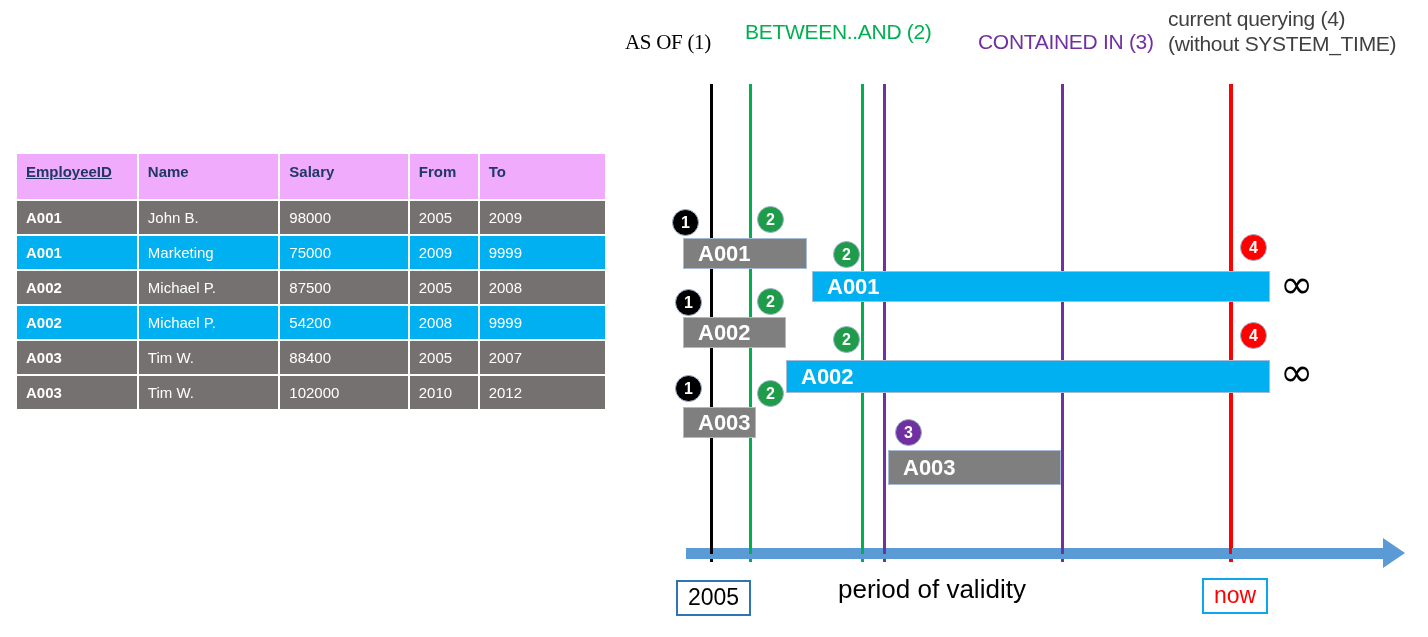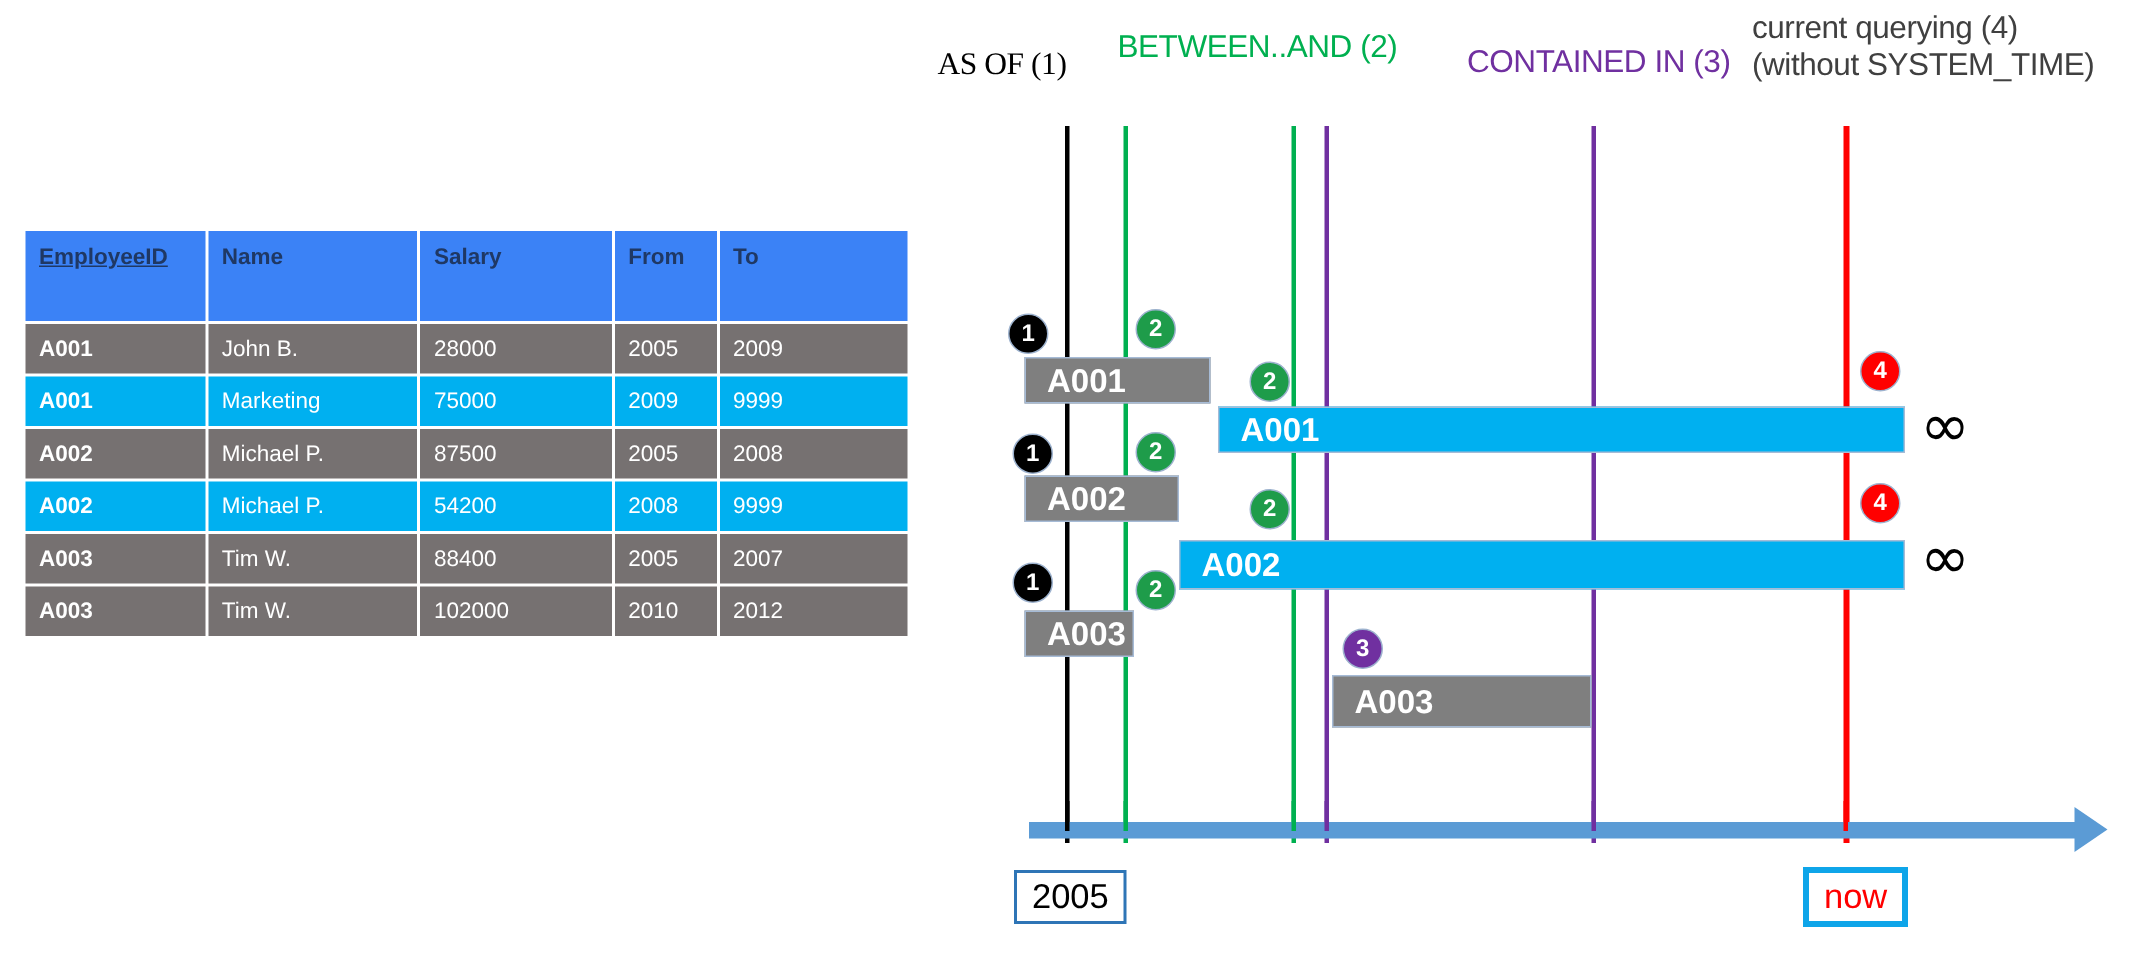--- a/index.html
+++ b/index.html
@@ -10,23 +10,23 @@
   }
   #root{position:absolute;inset:0;}
 
   
   .emp-table{
     position:absolute;left:15px;top:152px;
     border-collapse:separate;border-spacing:2px;
     width:592px;
   }
   .emp-table th{
-    background:#3b82f6;color:#1F3864;
+    background:#f0abfc;color:#1F3864;
     font-size:15px;font-weight:bold;text-align:left;
-    padding:9px 8px 9px 9px;height:60px;vertical-align:top;
+    padding:9px 8px 9px 9px;height:45px;vertical-align:top;
     box-sizing:border-box;border:none;
   }
   .emp-table th.underlined span{text-decoration:underline;}
   .emp-table td{
     font-size:15px;color:#ffffff;
     padding:8px 8px 8px 9px;height:30px;
     box-sizing:border-box;border:none;vertical-align:middle;
   }
   .emp-table tr.gray td{background:#767171;}
   .emp-table tr.cyan td{background:#00B0F0;}
@@ -89,21 +89,21 @@
   .tick{position:absolute;width:3px;height:20px;top:534px;}
 
   .axis-label{
     position:absolute;font-size:26px;color:#000000;
   }
   .box-label{
     position:absolute;font-size:23px;padding:2px 10px 3px 10px;
     background:#ffffff;
   }
   .box-2005{left:676px;top:580px;border:2px solid #2E75B6;color:#000000;}
-  .box-now{left:1202px;top:578px;border:4px solid #0ea5e9;color:#FF0000;}
+  .box-now{left:1202px;top:578px;border:2px solid #0ea5e9;color:#FF0000;}
   .lbl-validity{left:838px;top:574px;}
 </style>
 </head>
 <body>
 
 <div id="root">
 
   <table class="emp-table">
     <thead>
       <tr>
@@ -111,21 +111,21 @@
         <th class="col-name"><span>Name</span></th>
         <th class="col-salary"><span>Salary</span></th>
         <th class="col-from"><span>From</span></th>
         <th class="col-to"><span>To</span></th>
       </tr>
     </thead>
     <tbody>
       <tr class="gray">
         <td class="id">A001</td>
         <td>John  B.</td>
-        <td>28000</td>
+        <td>98000</td>
         <td>2005</td>
         <td>2009</td>
       </tr>
       <tr class="cyan">
         <td class="id">A001</td>
         <td>Marketing</td>
         <td>75000</td>
         <td>2009</td>
         <td>9999</td>
       </tr>
@@ -207,16 +207,17 @@
     <div class="axis-line"></div>
     <div class="axis-arrow"></div>
     <div class="tick" style="left:710px;background:#000000;"></div>
     <div class="tick" style="left:749px;background:#00B050;"></div>
     <div class="tick" style="left:861px;background:#00B050;"></div>
     <div class="tick" style="left:883px;background:#7030A0;"></div>
     <div class="tick" style="left:1061px;background:#7030A0;"></div>
     <div class="tick" style="left:1229px;background:#FF0000;"></div>
 
     <div class="box-label box-2005">2005</div>
+    <div class="axis-label lbl-validity">period of validity</div>
     <div class="box-label box-now">now</div>
 
   </div>
 </div>
 
 </body></html>

